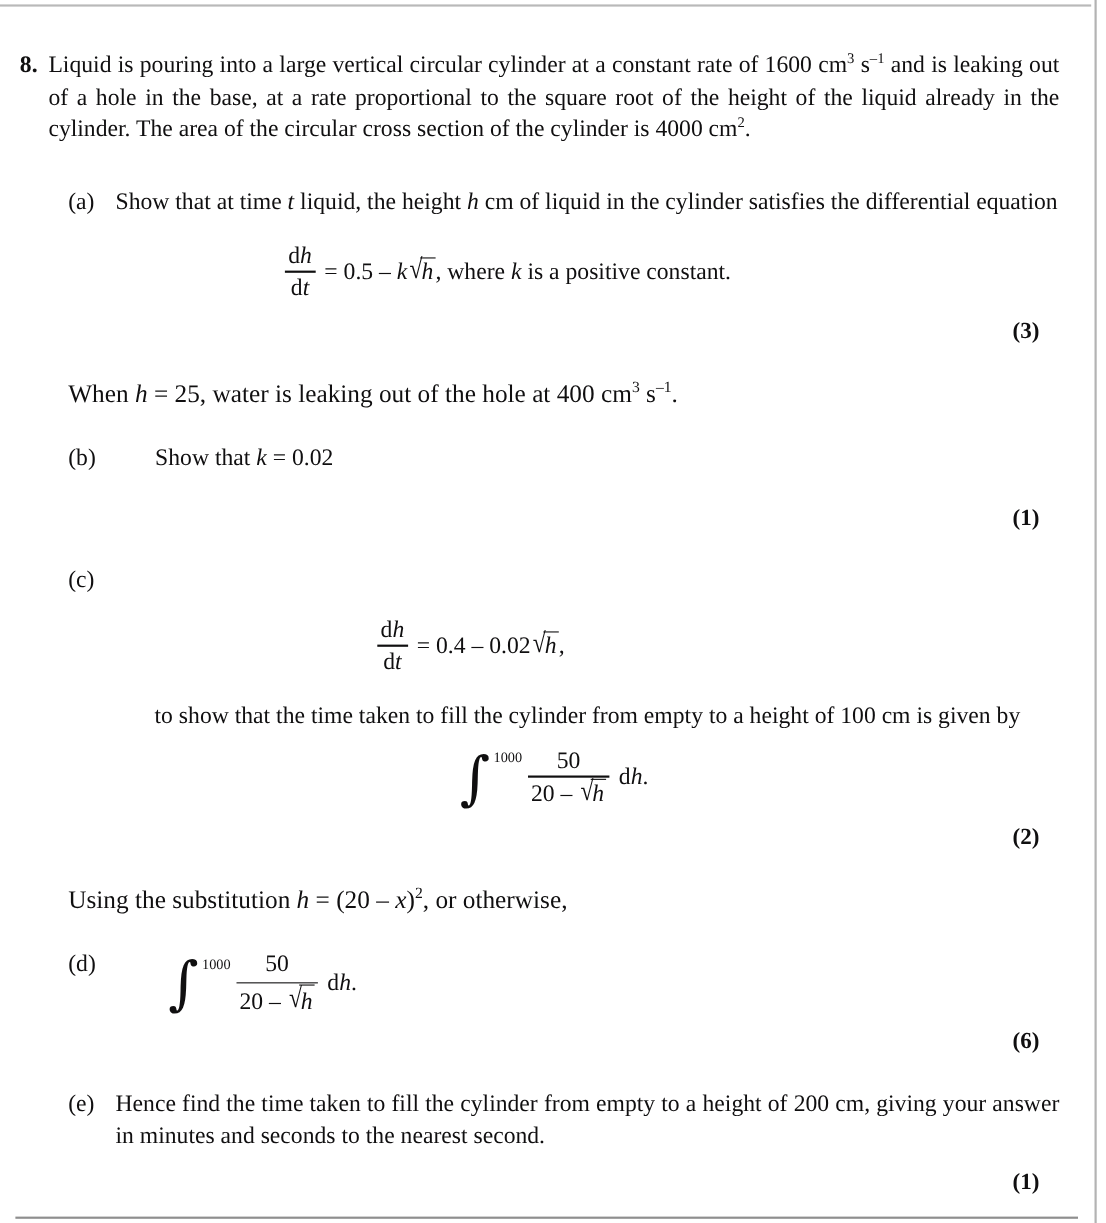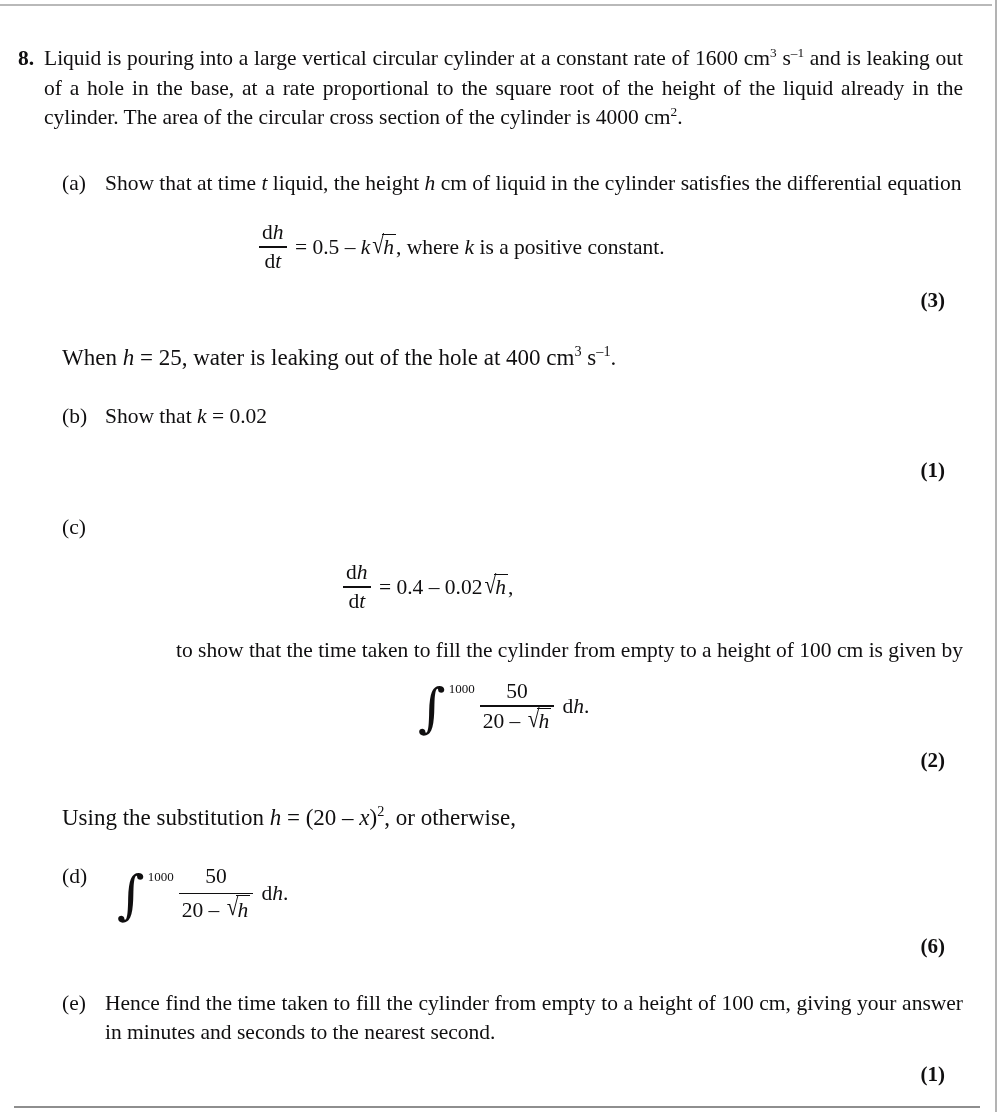--- a/index.html
+++ b/index.html
@@ -88,38 +88,38 @@
     flex: none;
     font-size: 21.5px;
     line-height: 29.5px;
   }
   .part-text {
     flex: 1;
     font-size: 21.5px;
     line-height: 29.5px;
     text-align: justify;
   }
-  .part-text.nojust { text-align: left; }
+  .part-text.nojust { text-align: left; margin-left: 36px; }
 
   
   .flow {
     padding-left: 62px;
     padding-right: 22px;
     font-size: 23px;
     line-height: 29.5px;
   }
   
   .cont {
     padding-left: 105px;
     padding-right: 22px;
     font-size: 21.5px;
     line-height: 29.5px;
     text-align: justify;
   }
-  .cont.nojust { text-align: right; }
+  .cont.nojust { text-align: center; }
 
   
   .marks {
     text-align: right;
     font-weight: bold;
     font-size: 21px;
     padding-right: 40px;
   }
 
   
@@ -331,19 +331,19 @@
     </div>
   </div>
 
   <div class="sp-8"></div>
   <div class="marks">(6)</div>
 
   <div class="sp-30"></div>
 
   <div class="part">
     <div class="part-label">(e)</div>
-    <div class="part-text">Hence find the time taken to fill the cylinder from empty to a height of 100 cm, giving your answer in minutes and seconds to the nearest second.</div>
+    <div class="part-text">Hence find the time taken to fill the cylinder from empty to a height of 200 cm, giving your answer in minutes and seconds to the nearest second.</div>
   </div>
 
   <div class="sp-14"></div>
   <div class="marks">(1)</div>
 
 </div>
 
 </body></html>

